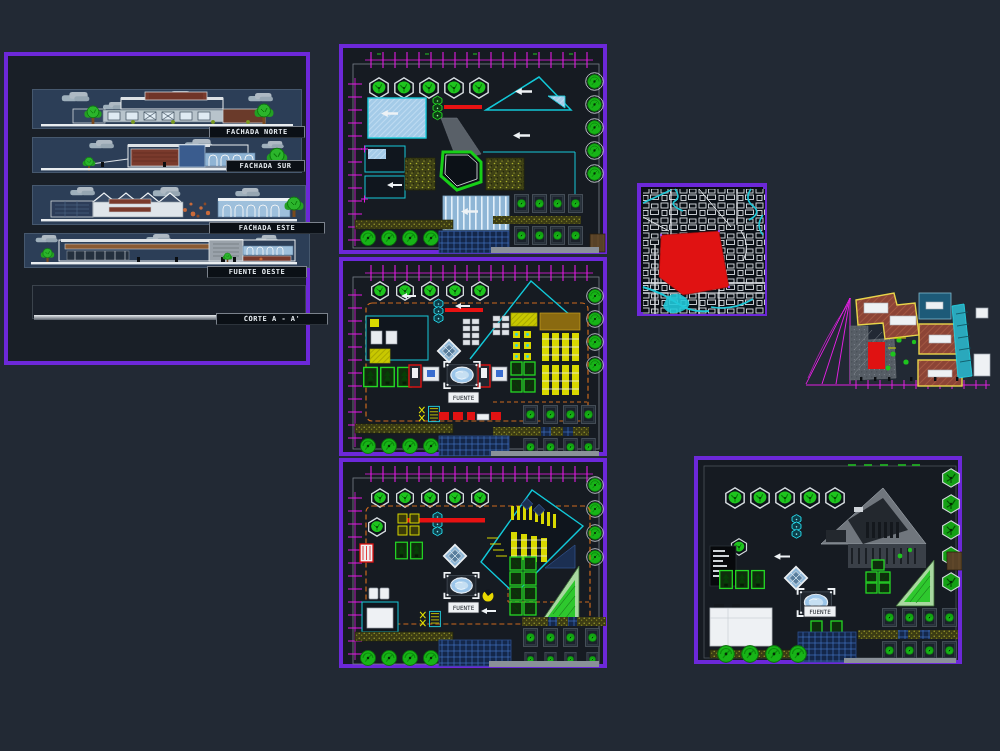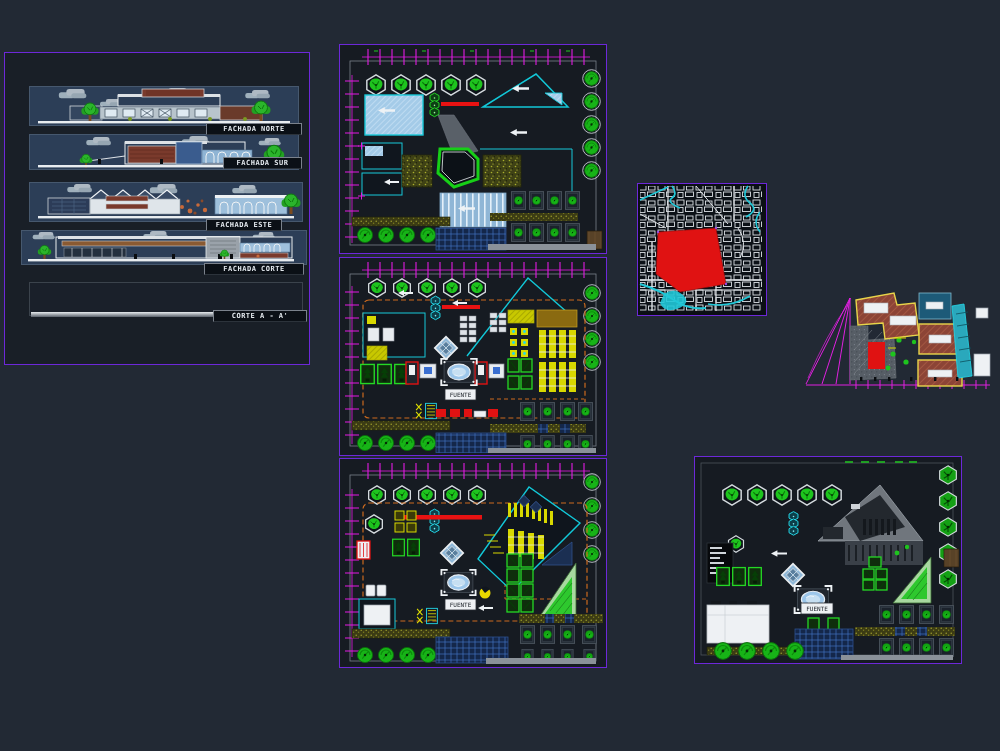--- a/index.html
+++ b/index.html
@@ -1,19 +1,19 @@
 <!DOCTYPE html>
 <html><head>
 <meta charset="utf-8">
 <style>
   html,body{margin:0;padding:0;background:#1b2129;}
   .canvas{position:relative;width:1000px;height:751px;background:#222934;overflow:hidden;
           font-family:"DejaVu Sans Mono",monospace;}
   .panel{position:absolute;box-sizing:border-box;}
-  .framed{border:1px solid #6d28d9;background:#161b22;}
+  .framed{border:4px solid #6d28d9;background:#161b22;}
   .strip{position:absolute;background:#2c3e57;border:1px solid #46586e;box-sizing:border-box;overflow:hidden;}
   .chip{position:absolute;height:12px;background:#0b1016;border:1px solid #7b828c;border-bottom-color:#2c333b;
         color:#e3e8ed;font-size:7px;font-weight:bold;letter-spacing:.5px;line-height:11px;
         text-align:center;white-space:nowrap;box-sizing:border-box;z-index:3;}
   .baseline{position:absolute;height:5px;background:linear-gradient(#e9edf0,#59606a);z-index:2;}
   .corteframe{position:absolute;border:1px solid #3b434c;background:#1a202a;box-sizing:border-box;}
   svg{display:block;}
 </style>
 </head>
 <body>
@@ -248,21 +248,21 @@
         </g>
         <rect x="185" y="13" width="72" height="18" fill="#9ec0dc" stroke="#5a7a9a" stroke-width=".7"></rect>
         <rect x="185" y="12" width="72" height="3" fill="#eef2f5"></rect>
         <g stroke="#eef2f5" stroke-width="1" fill="none">
           <path d="M190 31v-8a4 4 0 0 1 8 0v8M202 31v-8a4 4 0 0 1 8 0v8M214 31v-8a4 4 0 0 1 8 0v8M226 31v-8a4 4 0 0 1 8 0v8M238 31v-8a4 4 0 0 1 8 0v8"></path>
         </g>
         <use href="#etree" x="250" y="8" width="22" height="26"></use>
         <rect x="8" y="33" width="256" height="2.4" fill="#e9edf0"></rect>
       </svg>
     </div>
-    <div class="chip" style="left:201px;top:166px;width:76px">FACHADA ESTE</div>
+    <div class="chip" style="left:201px;top:166px;width:116px">FACHADA ESTE</div>
 
     <div class="strip" style="left:16px;top:177px;width:286px;height:35px">
       <svg width="284" height="33" viewBox="0 0 284 33">
         <use href="#cloud" x="10" y="1" width="24" height="8"></use>
         <use href="#cloud" x="120" y="0" width="28" height="9"></use>
         <use href="#cloud" x="230" y="1" width="24" height="8"></use>
         <rect x="34" y="6" width="236" height="21" fill="#2c3e57" stroke="#e9edf0" stroke-width="1"></rect>
         <rect x="36" y="5" width="182" height="3" fill="#dde2e6"></rect>
         <rect x="40" y="10" width="152" height="5" fill="#8a5a32" stroke="#caced2" stroke-width=".6"></rect>
         <rect x="42" y="17" width="62" height="9" fill="#24303e" stroke="#8a949e" stroke-width=".6"></rect>
@@ -279,25 +279,25 @@
           <rect x="112" y="23" width="3" height="5"></rect>
             <rect x="150" y="23" width="3" height="5"></rect>
           <rect x="196" y="23" width="4" height="5"></rect>
             <rect x="208" y="23" width="3" height="5"></rect>
         </g>
         <use href="#etree" x="14" y="13" width="17" height="17"></use>
         <use href="#etree" x="196" y="18" width="13" height="12"></use>
         <rect x="6" y="28" width="266" height="2.4" fill="#e9edf0"></rect>
       </svg>
     </div>
-    <div class="chip" style="left:199px;top:210px;width:100px">FACHADA CORTE</div>
+    <div class="chip" style="left:199px;top:210px;width:100px">FUENTE OESTE</div>
 
     <div class="corteframe" style="left:24px;top:229px;width:274px;height:34px"></div>
     <div class="baseline" style="left:26px;top:259px;width:224px"></div>
-    <div class="chip" style="left:208px;top:257px;width:94px">CORTE A - A'</div>
+    <div class="chip" style="left:208px;top:257px;width:112px">CORTE A - A'</div>
   </div>
 
   <div class="panel framed" style="left:339px;top:44px;width:268px;height:210px">
     <svg width="264" height="206" viewBox="0 0 264 206">
       <rect x="10" y="16" width="246" height="184" fill="none" stroke="#79808a" stroke-width=".8"></rect>
       <g stroke="#e31ae3">
         <path d="M22 12H250" stroke-width=".8"></path>
         <path d="M28 4V20M40 4V20M52 4V20M64 4V20M76 4V20M88 4V20M100 4V20M112 4V20M124 4V20M136 4V20M148 4V20M160 4V20M172 4V20M184 4V20M196 4V20M208 4V20M220 4V20M232 4V20M244 4V20" stroke-width="1.1"></path>
       </g>
       <path d="M34 6h4M82 6h4M130 6h4M190 6h4M226 6h4" stroke="#22c822" stroke-width="1"></path>

